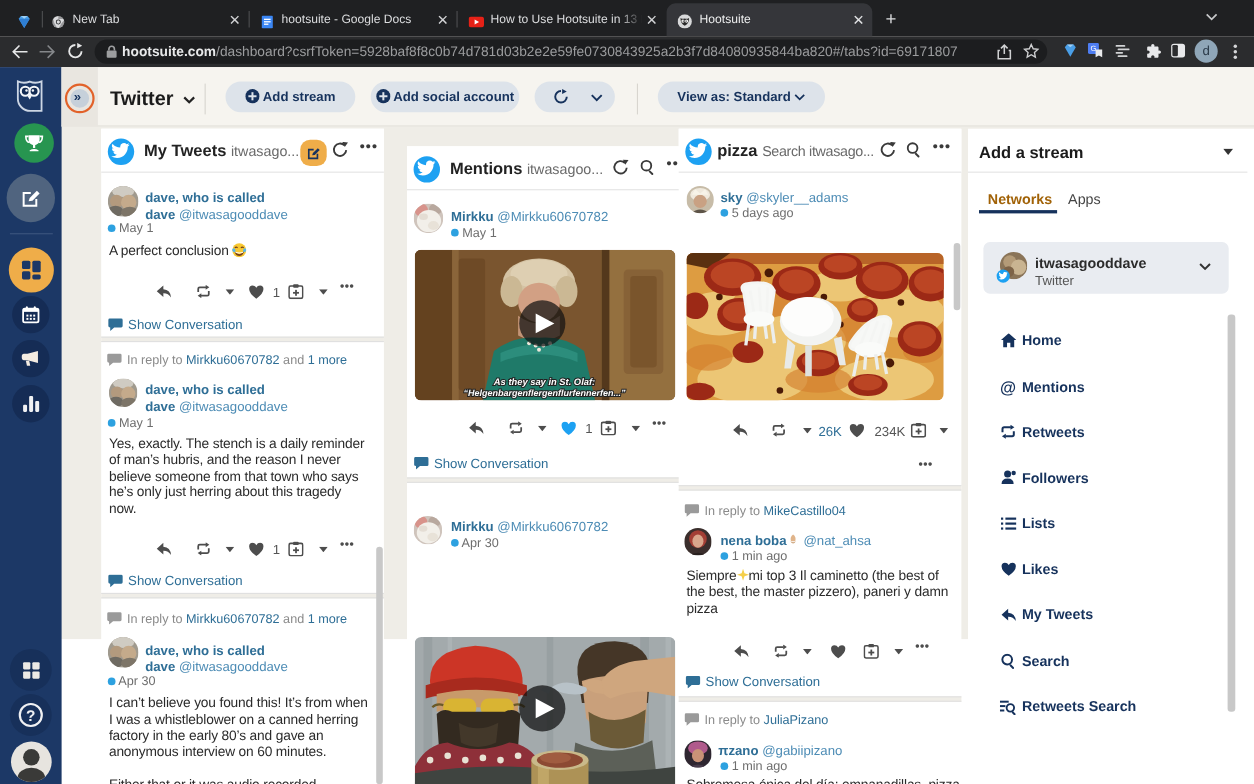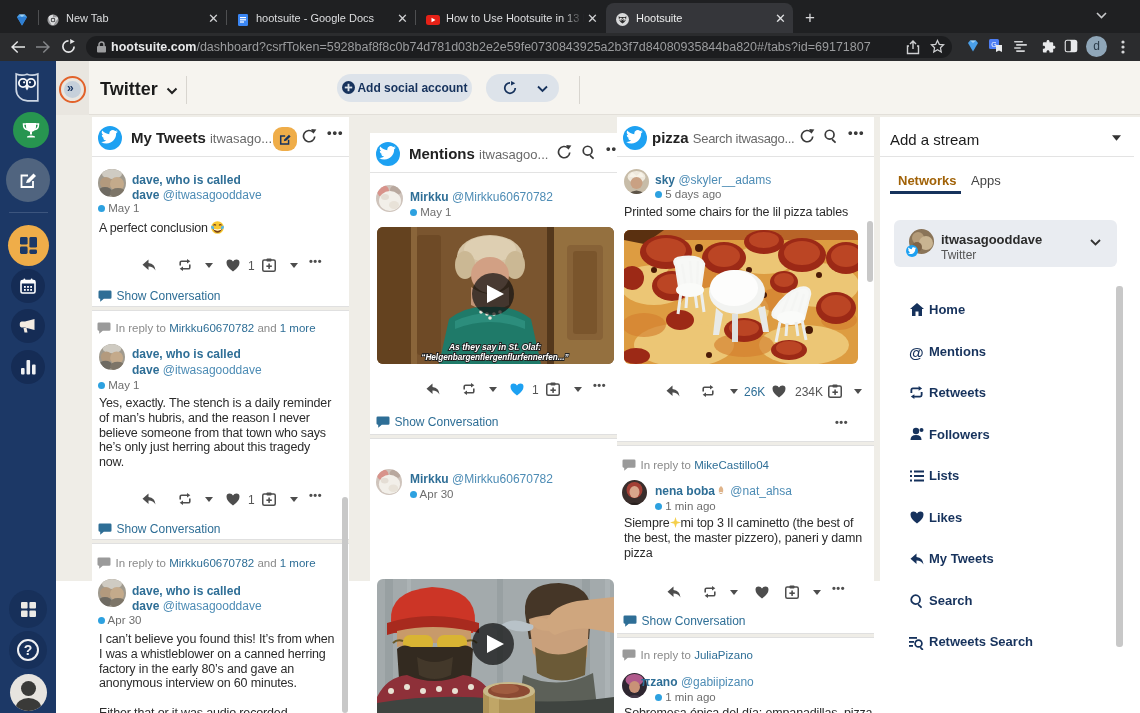--- a/index.html
+++ b/index.html
@@ -297,34 +297,42 @@
 <div id="toolbar"></div>
 
 <div class="abs" style="left:59px; top:76px; width:27px; height:27px; border-radius:50%; border:2.5px solid #e2622a; z-index:4;"></div>
 <div class="abs" style="left:64px; top:81px; width:17px; height:17px; border-radius:50%; background:#c6d0da; z-index:4;"></div>
 <div class="abs" style="left:67px; top:81px; color:#17335f; font-size:12px; font-weight:bold; letter-spacing:-2px; z-index:5;">»</div>
 <div class="abs" style="left:100px; top:79px; font-size:18px; font-weight:bold; color:#1b1b1b;">Twitter</div>
 <svg class="abs" style="left:166px; top:87px;" width="12" height="8" viewBox="0 0 12 8">
       <path d="M1.5 1.5 L6 6 L10.5 1.5" stroke="#222" stroke-width="2" fill="none"></path>
     </svg>
 <div class="tdiv" style="left:186px;"></div>
+<div class="pill" style="left:205px; width:118px;"><svg width="13" height="13" viewBox="0 0 13 13" style="vertical-align:-2px;">
+        <circle cx="6.5" cy="6.5" r="6.5" fill="#16325c"></circle>
+        <rect x="5.6" y="2.8" width="1.8" height="7.4" fill="#dde3ea"></rect>
+        <rect x="2.8" y="5.6" width="7.4" height="1.8" fill="#dde3ea"></rect>
+      </svg> Add stream</div>
 <div class="pill" style="left:337px; width:135px;"><svg width="13" height="13" viewBox="0 0 13 13" style="vertical-align:-2px;">
         <circle cx="6.5" cy="6.5" r="6.5" fill="#16325c"></circle>
         <rect x="5.6" y="2.8" width="1.8" height="7.4" fill="#dde3ea"></rect>
         <rect x="2.8" y="5.6" width="7.4" height="1.8" fill="#dde3ea"></rect>
       </svg> Add social account</div>
 <div class="pill" style="left:486px; width:73px;"></div>
 <svg class="abs" style="left:503px; top:81px;" width="14" height="14" viewBox="0 0 16 16">
       <path d="M8 2 A6 6 0 1 0 14 8" fill="none" stroke="#16325c" stroke-width="2"></path>
       <polygon points="9.2,0 9.2,5 14,2.5" fill="#16325c"></polygon>
     </svg>
 <svg class="abs" style="left:537px; top:85px;" width="11" height="8" viewBox="0 0 11 7">
       <path d="M1 1 L5.5 5.5 L10 1" stroke="#16325c" stroke-width="1.8" fill="none"></path>
     </svg>
 <div class="tdiv" style="left:579px;"></div>
+<div class="pill" style="left:598px; width:152px;">View as: Standard <svg width="10" height="7" viewBox="0 0 11 7">
+        <path d="M1 1 L5.5 5.5 L10 1" stroke="#16325c" stroke-width="1.8" fill="none"></path>
+      </svg></div>
 
 <div class="col" id="col1" style="left:92px; width:257px;">
 
   <div class="colhead"></div>
   <div class="abs" style="left:6px; top:9px; width:24px; height:24px; border-radius:50%; background:#1da1f2;"></div>
   <svg class="bird" viewBox="0 0 24 24" style="left:6px; top:9px;">
         <use href="#i-bird" transform="translate(0.5,0.5)"></use>
       </svg>
   <div class="htitle">My Tweets <span class="hsub">itwasago...</span></div>
   <div class="abs" style="left:181px; top:10px; width:24px; height:24px; border-radius:9px; background:#efad49;"></div>
@@ -618,21 +626,20 @@
 
   <div class="av" style="left:7px; top:52px; width:25px; height:25px;"><svg width="25" height="25" viewBox="0 0 25 25">
           <rect width="25" height="25" fill="#c7bca8"></rect>
           <ellipse cx="12.5" cy="8" rx="9" ry="6" fill="#efe9dd"></ellipse>
           <ellipse cx="12.5" cy="14" rx="6" ry="6" fill="#c9a183"></ellipse>
           <path d="M4 25 Q12.5 18 21 25 Z" fill="#5d5448"></path>
           <path d="M5 8 L8 3 L12.5 7 L17 3 L20 8 Z" fill="#f7f3e8"></path>
         </svg></div>
   <div class="abs" style="left:38px; top:56px; font-size:12px;"><span class="name">sky</span> <span class="handle">@skyler__adams</span></div>
   <div class="abs graytime" style="left:38px; top:71px; font-size:11.5px;"><span class="dot"></span> 5 days ago</div>
-  <div class="abs tweetbody" style="left:7px; top:88px;">Printed some chairs for the lil pizza tables</div>
 
   <div class="abs" style="left:7px; top:113px; width:234px; height:134px; border-radius:6px; overflow:hidden;">
     <svg width="234" height="134" viewBox="0 0 234 134">
       <rect width="234" height="134" fill="#dd9c41"></rect>
       <g fill="#ecc675">
             <ellipse cx="30" cy="55" rx="34" ry="20"></ellipse>
             <ellipse cx="100" cy="80" rx="45" ry="24"></ellipse>
             <ellipse cx="195" cy="55" rx="40" ry="22"></ellipse>
             <ellipse cx="60" cy="115" rx="50" ry="22"></ellipse>
             <ellipse cx="180" cy="115" rx="45" ry="20"></ellipse>
@@ -777,28 +784,28 @@
 
   <div class="abs" style="left:5px; top:528px;"><svg width="14" height="12" viewBox="0 0 14 12" style="vertical-align:-2px;">
           <use href="#i-bubble" fill="#9a9a9a"></use>
         </svg> <span class="replyhdr">In reply to <span class="rlink">JuliaPizano</span></span></div>
   <div class="av" style="left:5px; top:556px; width:25px; height:25px;"><svg width="25" height="25" viewBox="0 0 25 25">
           <rect width="25" height="25" fill="#2e2630"></rect>
           <ellipse cx="12.5" cy="7" rx="9" ry="6" fill="#b05a8c"></ellipse>
           <ellipse cx="12.5" cy="14" rx="5.5" ry="6" fill="#c99277"></ellipse>
           <path d="M4 25 Q12.5 19 21 25 Z" fill="#463a4a"></path>
         </svg></div>
-  <div class="abs" style="left:24px; top:558px; font-size:12px;"><span class="name">πzano</span> <span class="handle">@gabiipizano</span></div>
+  <div class="abs" style="left:36px; top:558px; font-size:12px;"><span class="name">πzano</span> <span class="handle">@gabiipizano</span></div>
   <div class="abs graytime" style="left:38px; top:574px; font-size:11.5px;"><span class="dot"></span> 1 min ago</div>
   <div class="abs tweetbody" style="left:7px; top:589px;">Sobremesa épica del día: empanadillas, pizza</div>
   <div class="scroll" style="left:250px; top:104px; height:61px;"></div>
 </div>
 
 <div id="panel">
-  <div class="abs" style="left:10px; top:14px; font-size:15px; font-weight:normal; color:#1b1b1b;">Add a stream</div>
+  <div class="abs" style="left:10px; top:14px; font-size:15px; font-weight:bold; color:#1b1b1b;">Add a stream</div>
   <svg class="abs" style="left:232px; top:18px;" width="9" height="6" viewBox="0 0 8 5">
         <polygon points="0,0 8,0 4,5" fill="#333"></polygon>
       </svg>
   <div class="abs" style="left:0; top:39px; width:254px; height:1px; background:#e3e3e3;"></div>
   <div class="abs" style="left:18px; top:56px; font-size:13px; font-weight:bold; color:#a16207;">Networks</div>
   <div class="abs" style="left:91px; top:56px; font-size:13px; color:#444;">Apps</div>
   <div class="abs" style="left:10px; top:74px; width:71px; height:3px; background:#16325c;"></div>
 
   <div class="abs" style="left:14px; top:103px; width:223px; height:47px; background:#e9ecf1; border-radius:6px;"></div>
   <div class="av" style="left:29px; top:112px; width:25px; height:25px;"><svg width="25" height="25" viewBox="0 0 25 25">

